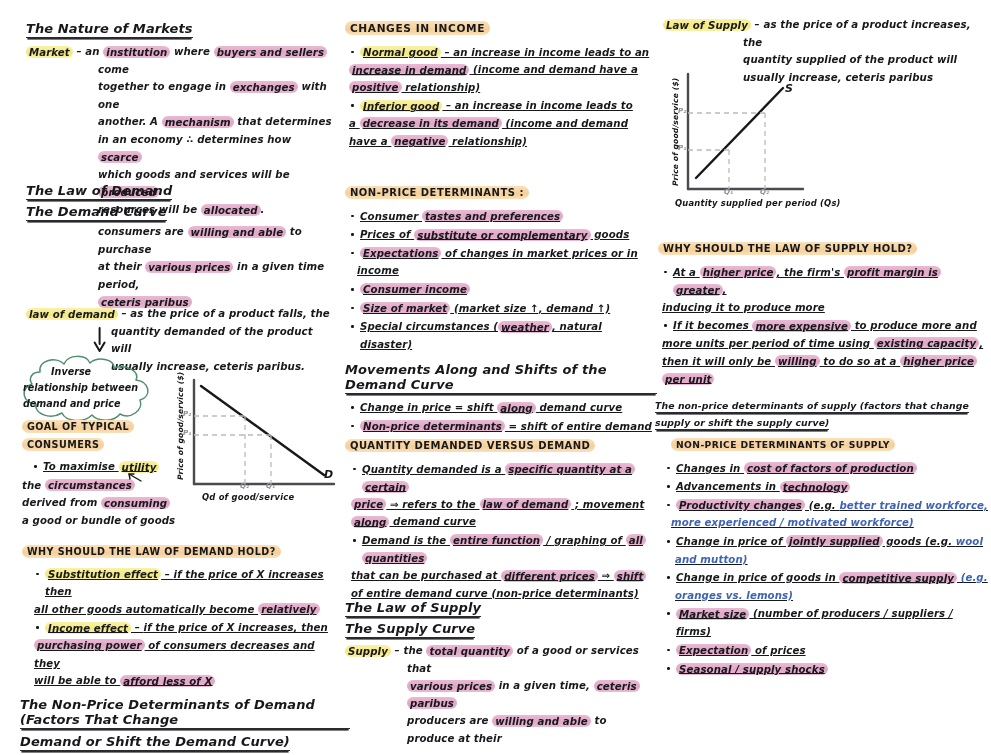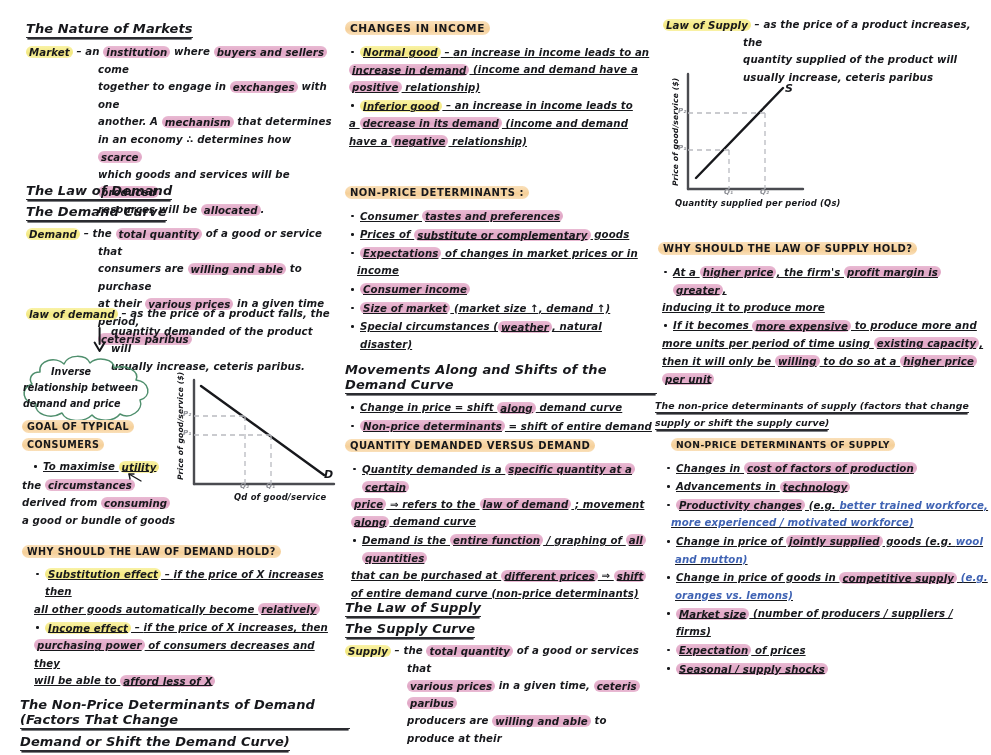--- a/index.html
+++ b/index.html
@@ -152,25 +152,20 @@
         <span>which goods and services will be </span><span class="hl-pink">produced</span>
       </div>
       <div class="hw" style="padding-left:72px;">
         <span>resources will be </span><span class="hl-pink">allocated</span><span>.</span>
       </div>
     </div>
 
     <div style="position:absolute;left:26px;top:183px;width:310px;">
       <div class="uhead block">The Law of Demand</div>
       <div class="uhead block" style="margin-top:4px;">The Demand Curve</div>
-      <div class="hw indent" style="margin-top:4px;">
-        <span class="hl-yellow">Demand</span>
-        <span>–</span>
-        <span>the </span><span class="hl-pink">total quantity</span><span> of a good or service that</span>
-      </div>
       <div class="hw" style="padding-left:72px;">
         <span>consumers are </span><span class="hl-pink">willing and able</span><span> to purchase</span>
       </div>
       <div class="hw" style="padding-left:72px;">
         <span>at their </span><span class="hl-pink">various prices</span><span> in a given time period,</span>
       </div>
       <div class="hw" style="padding-left:72px;">
         <span class="hl-pink">ceteris paribus</span>
       </div>
     </div>
@@ -236,21 +231,21 @@
 
         <line x1="43" y1="14" x2="166" y2="103" stroke="#17181c" stroke-width="2.4" stroke-linecap="round"></line>
 
         <line x1="36" y1="44" x2="87" y2="44" stroke="#b9bbc0" stroke-width="1.3" stroke-dasharray="5 4"></line>
         <line x1="87" y1="44" x2="87" y2="112" stroke="#b9bbc0" stroke-width="1.3" stroke-dasharray="5 4"></line>
 
         <line x1="36" y1="63" x2="113" y2="63" stroke="#b9bbc0" stroke-width="1.3" stroke-dasharray="5 4"></line>
         <line x1="113" y1="63" x2="113" y2="112" stroke="#b9bbc0" stroke-width="1.3" stroke-dasharray="5 4"></line>
       </svg>
       <div class="axlabel-y" style="left:18px;top:108px;">Price of good/service  ($)</div>
-      <div class="axlabel-x" style="left:76px;top:120px;">Qd of good/service</div>
+      <div class="axlabel-x" style="left:44px;top:120px;">Qd of good/service</div>
       <div class="curvelabel" style="left:166px;top:96px;">D</div>
       <div class="ticklabel" style="left:25px;top:38px;">P₂</div>
       <div class="ticklabel" style="left:25px;top:57px;">P₁</div>
       <div class="ticklabel" style="left:82px;top:110px;">Q₂</div>
       <div class="ticklabel" style="left:108px;top:110px;">Q₁</div>
     </div>
 
     <div style="position:absolute;left:22px;top:543px;width:320px;">
       <div class="hw caps">
         <span class="hl-orange">WHY SHOULD THE LAW OF DEMAND HOLD?</span>

